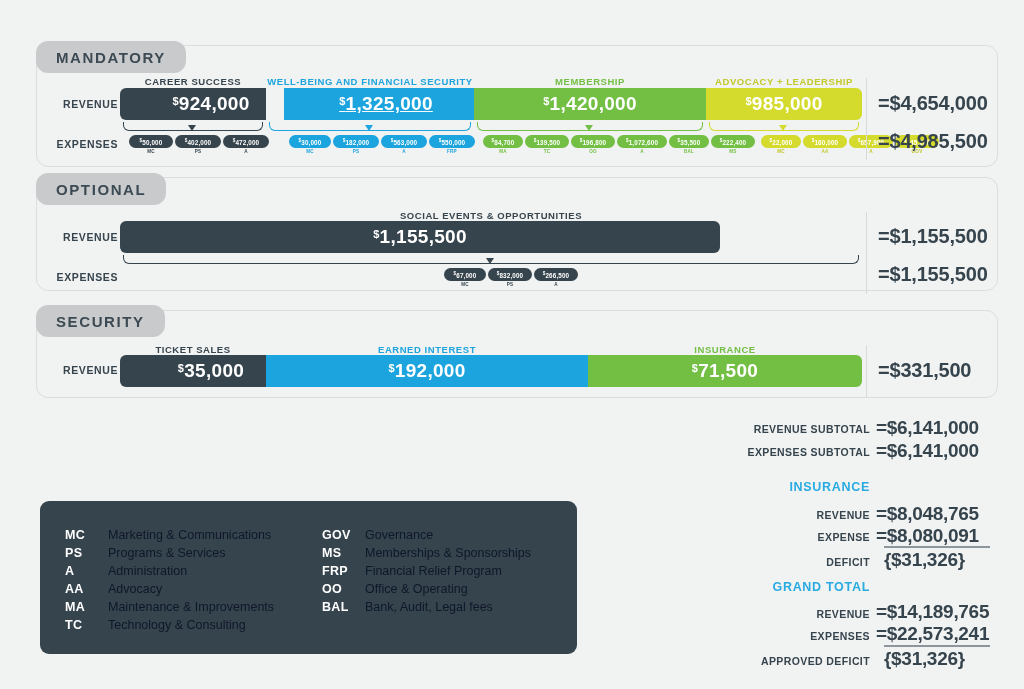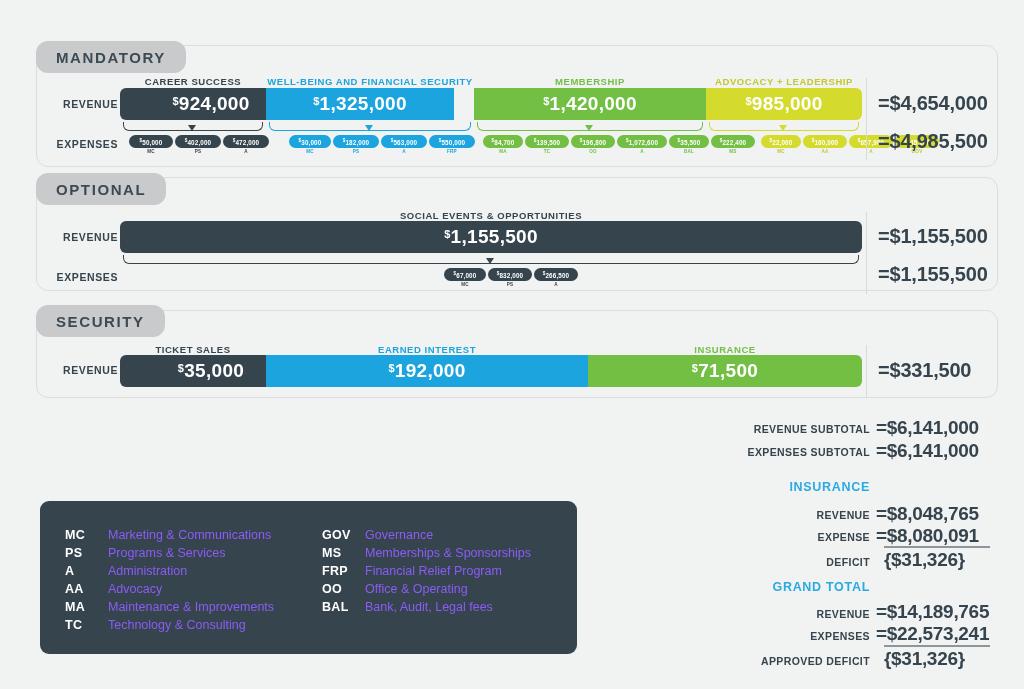--- a/index.html
+++ b/index.html
@@ -147,42 +147,42 @@
   .lg-abbr {
     position: absolute;
     font-size: 12.5px;
     font-weight: bold;
     color: #fff;
     letter-spacing: 0.3px;
   }
   .lg-text {
     position: absolute;
     font-size: 12.5px;
-    color: #8b5cf6;
+    color: #0f172a;
     white-space: nowrap;
   }
 </style>
 </head>
 <body>
 
 <div class="panel" style="left:36px; top:45px; width:962px; height:122px;"></div>
 <div class="section-tag" style="left:36px; top:41px;">MANDATORY</div>
 
 <div class="row-label" style="left:40px; top:98px; width:78px;">REVENUE</div>
 <div class="row-label" style="left:40px; top:138px; width:78px;">EXPENSES</div>
 
 <div class="cat-label" style="left:120px; top:76px; width:146px; color:#36444d;">CAREER SUCCESS</div>
 <div class="cat-label" style="left:266px; top:76px; width:208px; color:#1ba4dd;">WELL-BEING AND FINANCIAL SECURITY</div>
 <div class="cat-label" style="left:474px; top:76px; width:232px; color:#72bf44;">MEMBERSHIP</div>
 <div class="cat-label" style="left:706px; top:76px; width:156px; color:#c2c92a;">ADVOCACY + LEADERSHIP</div>
 
 <div class="bar first" style="left:120px; top:88px; width:146px; background:#36444d;">
   <span><sup>$</sup><span>924,000</span></span>
 </div>
-<div class="bar" style="left:266px; top:88px; width:188px; background:#1ba4dd;">
+<div class="bar" style="left:284px; top:88px; width:204px; background:#1ba4dd;text-decoration:underline;">
   <span><sup>$</sup><span>1,325,000</span></span>
 </div>
 <div class="bar" style="left:474px; top:88px; width:232px; background:#72bf44;">
   <span><sup>$</sup><span>1,420,000</span></span>
 </div>
 <div class="bar last" style="left:706px; top:88px; width:156px; background:#d4db2c;">
   <span><sup>$</sup><span>985,000</span></span>
 </div>
 
 <div class="brace" style="left:123px; top:122px; width:140px; border-color:#36444d;"></div>
@@ -270,21 +270,21 @@
 <div class="total" style="left:878px; top:92px;">=$4,654,000</div>
 <div class="total" style="left:878px; top:130px;">=$4,985,500</div>
 
 <div class="panel" style="left:36px; top:177px; width:962px; height:114px;"></div>
 <div class="section-tag" style="left:36px; top:173px;">OPTIONAL</div>
 
 <div class="row-label" style="left:40px; top:231px; width:78px;">REVENUE</div>
 <div class="row-label" style="left:40px; top:271px; width:78px;">EXPENSES</div>
 
 <div class="cat-label" style="left:120px; top:210px; width:742px; color:#36444d;">SOCIAL EVENTS &amp; OPPORTUNITIES</div>
-<div class="bar only" style="left:120px; top:221px; width:742px; background:#36444d;">
+<div class="bar only" style="left:120px; top:221px; width:600px; background:#36444d;">
   <span><sup>$</sup><span>1,155,500</span></span>
 </div>
 <div class="brace" style="left:123px; top:255px; width:736px; border-color:#36444d;"></div>
 <div class="arrow" style="left:486px; top:258px; border-top-color:#36444d;"></div>
 
 <div class="pill" style="left:444px; top:268px; width:42px; background:#36444d;">
   <span><sup>$</sup><span>67,000</span></span>
 </div>
 <div class="pill-abbr" style="left:444px; top:282px; width:42px; color:#36444d;">MC</div>
 <div class="pill" style="left:488px; top:268px; width:44px; background:#36444d;">

